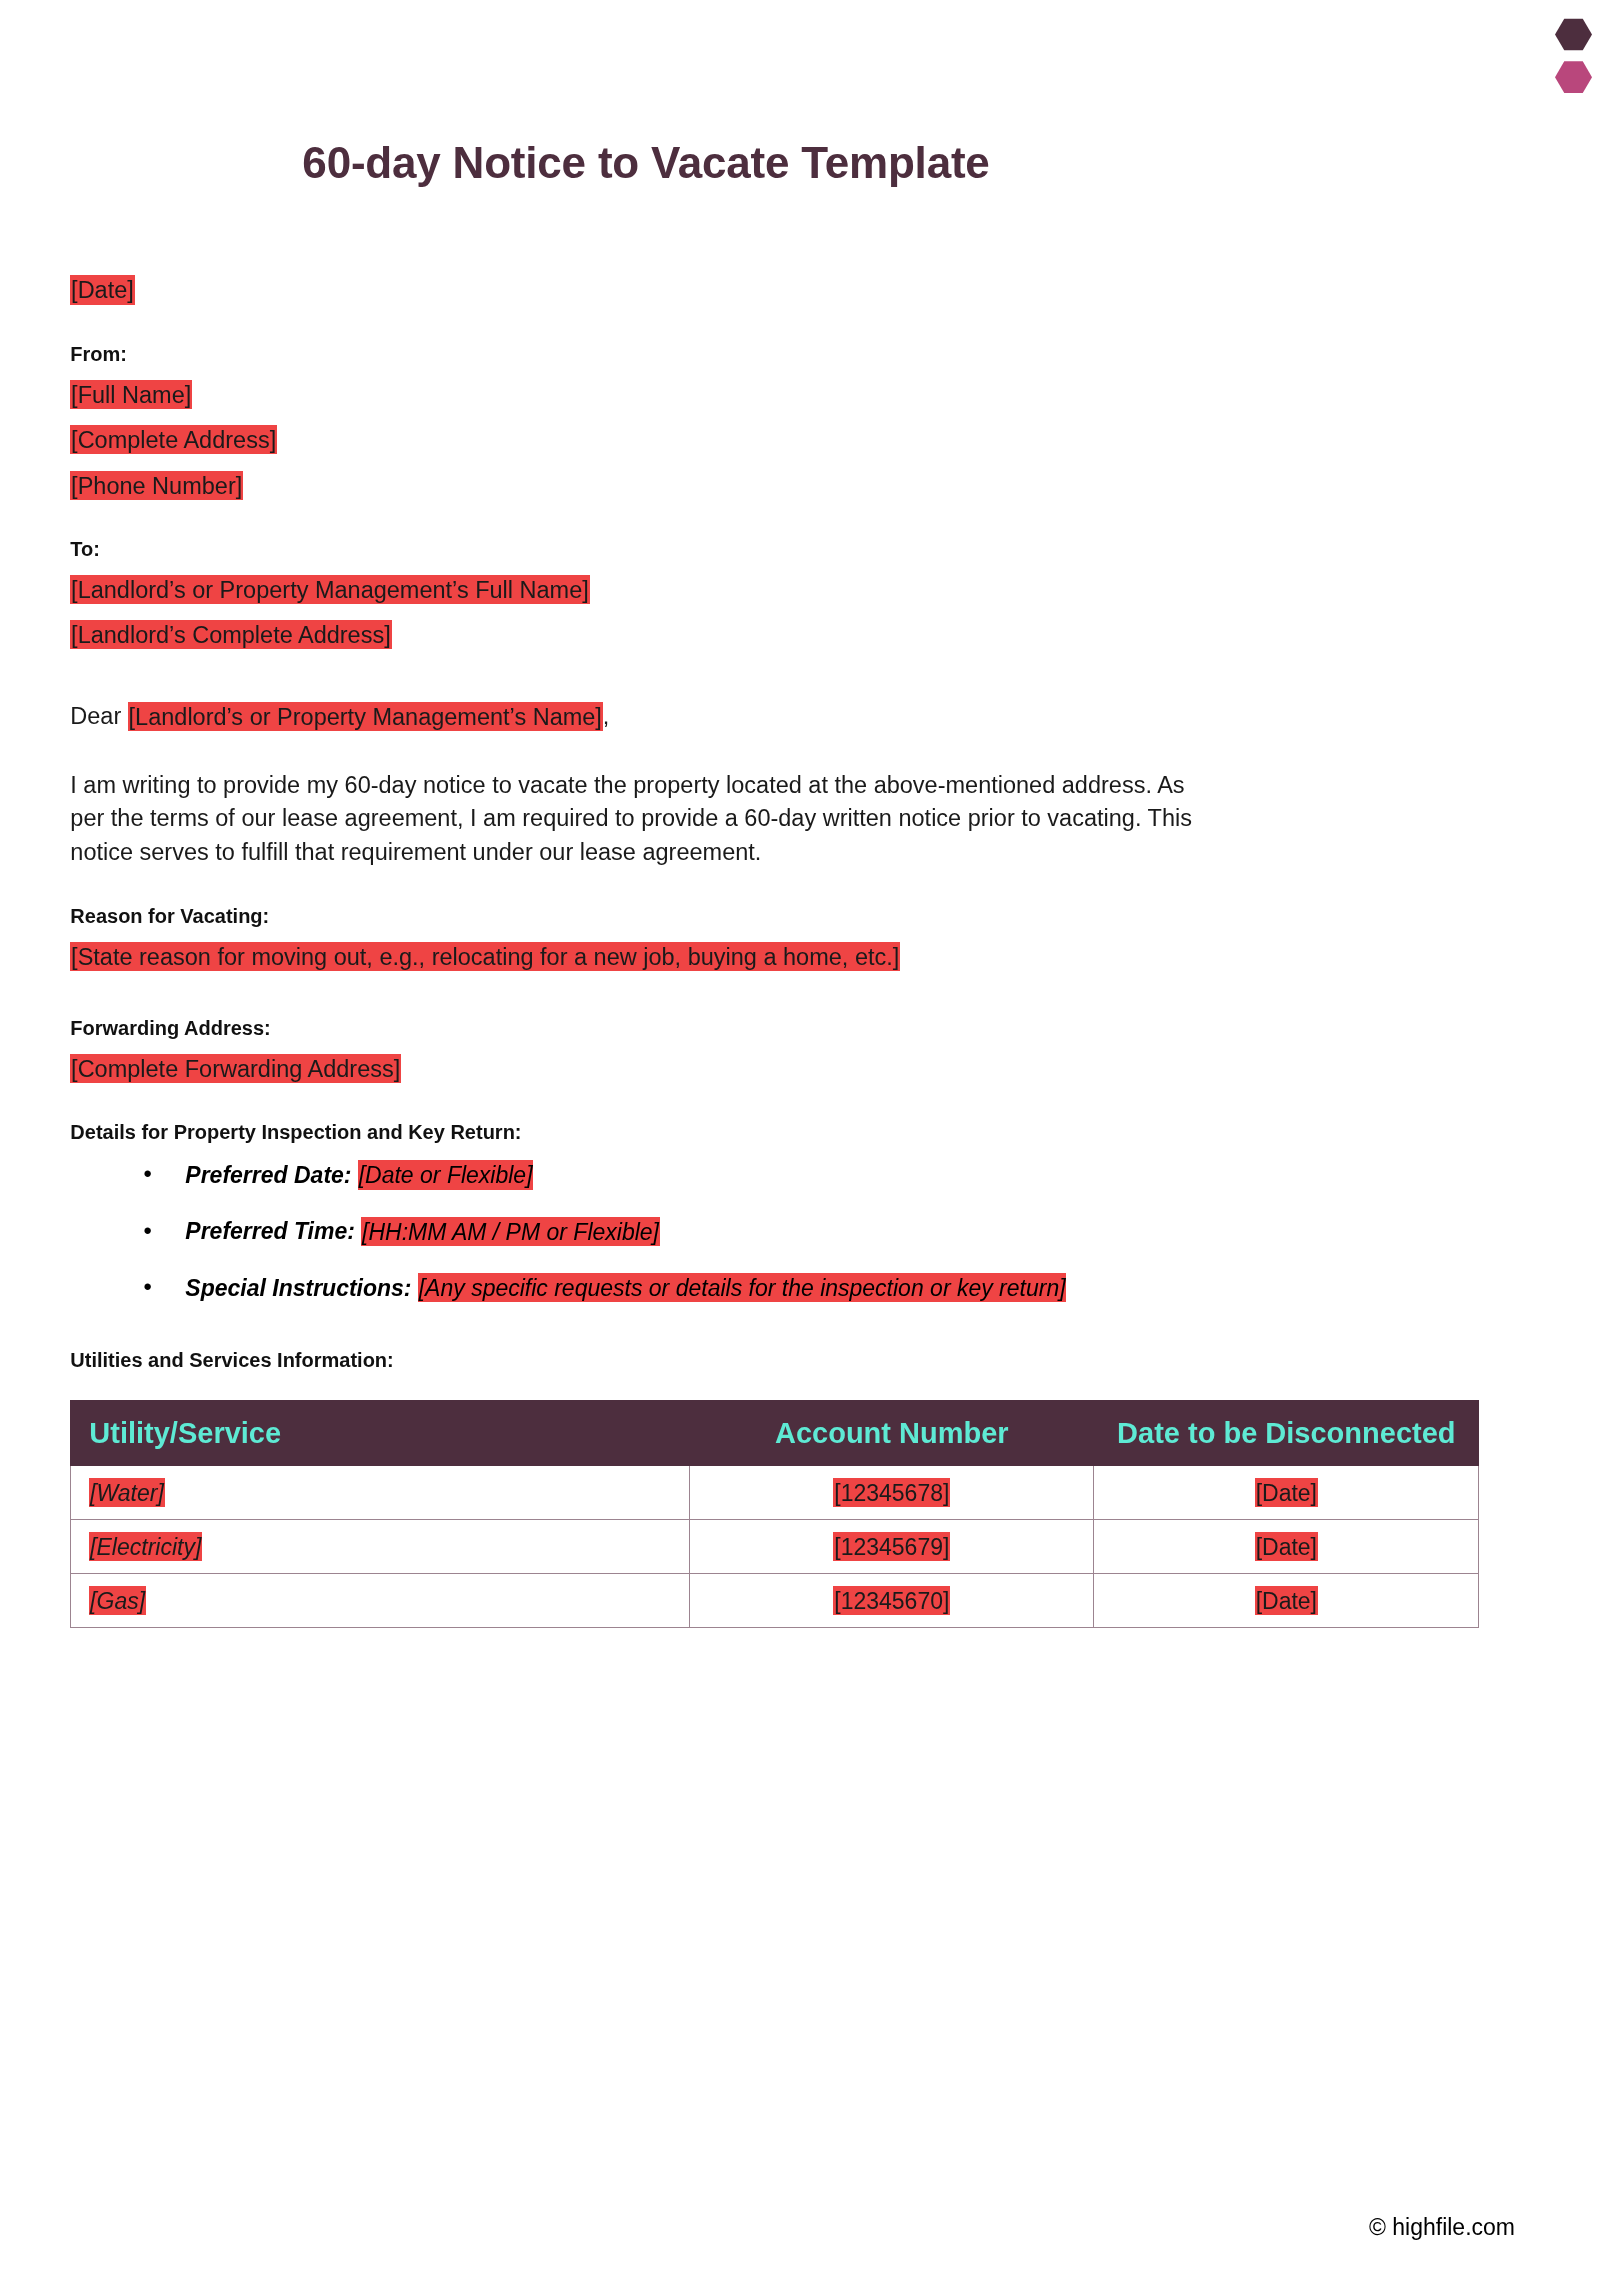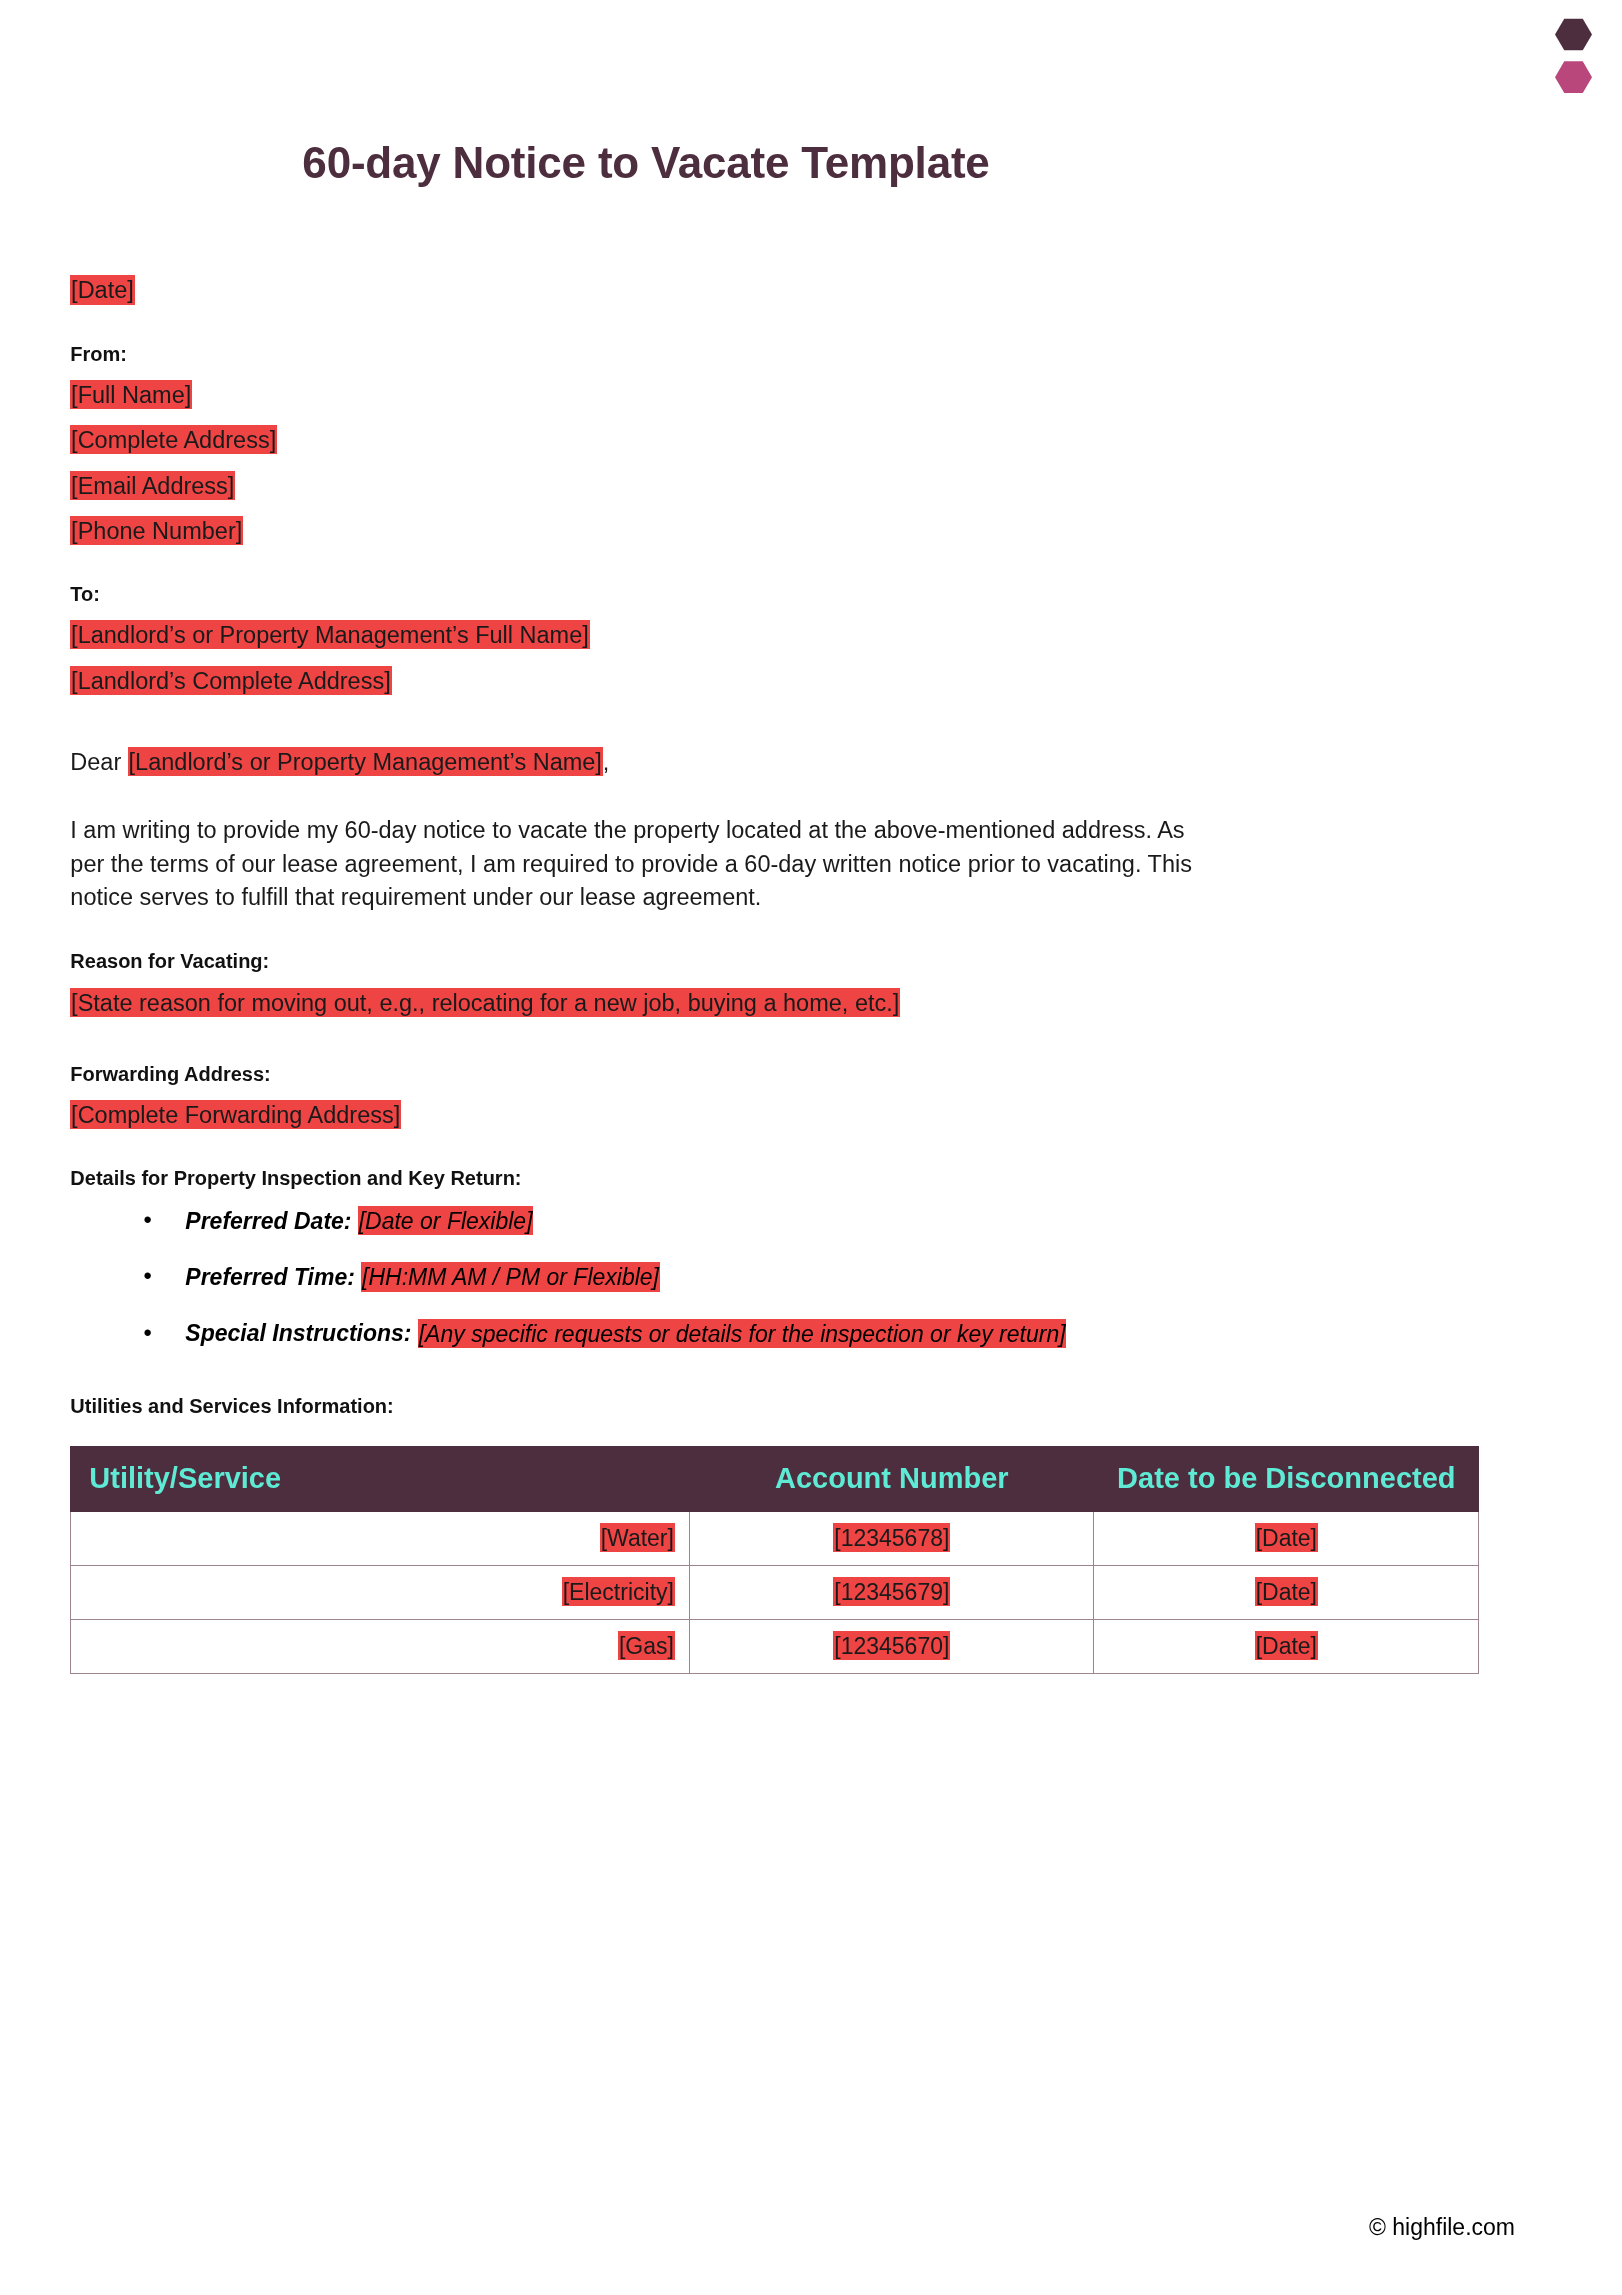--- a/index.html
+++ b/index.html
@@ -142,22 +142,23 @@
   }
   table.util td {
     font-size: 23px;
     padding: 13px 14.6px;
     text-align: center;
     border: 0.8px solid #9c8490;
     height: 50px;
     color: #1a1a1a;
   }
   table.util td.col-name {
-    text-align: right;
+    text-align: left;
     padding-left: 18px;
+    font-style: italic;
   }
   table.util col.c1 { width: 619px; }
   table.util col.c2 { width: 404px; }
   table.util col.c3 { width: 385px; }
 
   .footer {
     position: absolute;
     right: 107px;
     bottom: 54px;
     font-size: 23px;
@@ -178,21 +179,20 @@
 
   <div class="content">
 
     <p class="line"><span class="ph">[Date]</span></p>
 
     <div class="gap-sm"></div>
 
     <h2 class="sec-head">From:</h2>
     <p class="line"><span class="ph">[Full Name]</span></p>
     <p class="line"><span class="ph">[Complete Address]</span></p>
-    <p class="line"><span class="ph">[Email Address]</span></p>
     <p class="line"><span class="ph">[Phone Number]</span></p>
 
     <div class="gap-sm"></div>
 
     <h2 class="sec-head">To:</h2>
     <p class="line"><span class="ph">[Landlord’s or Property Management’s Full Name]</span></p>
     <p class="line"><span class="ph">[Landlord’s Complete Address]</span></p>
 
     <div class="gap-sm"></div>
 

